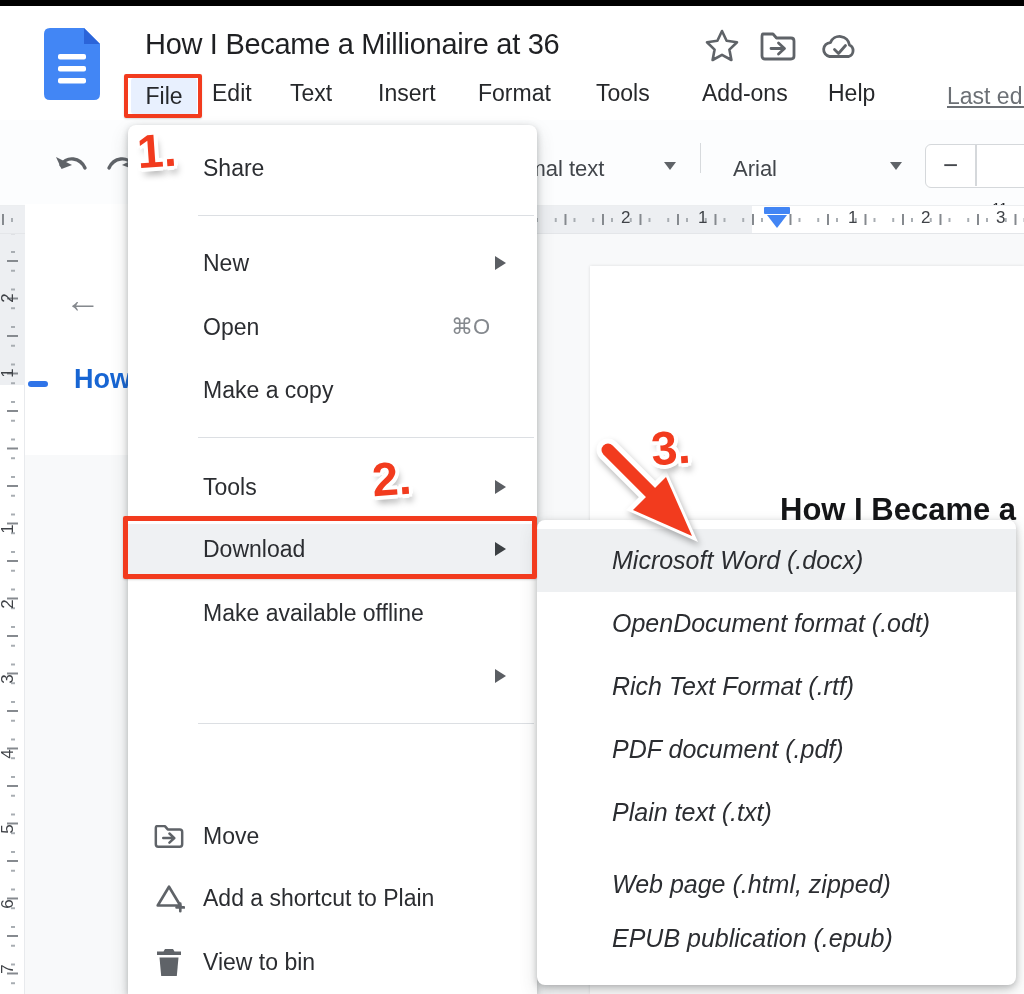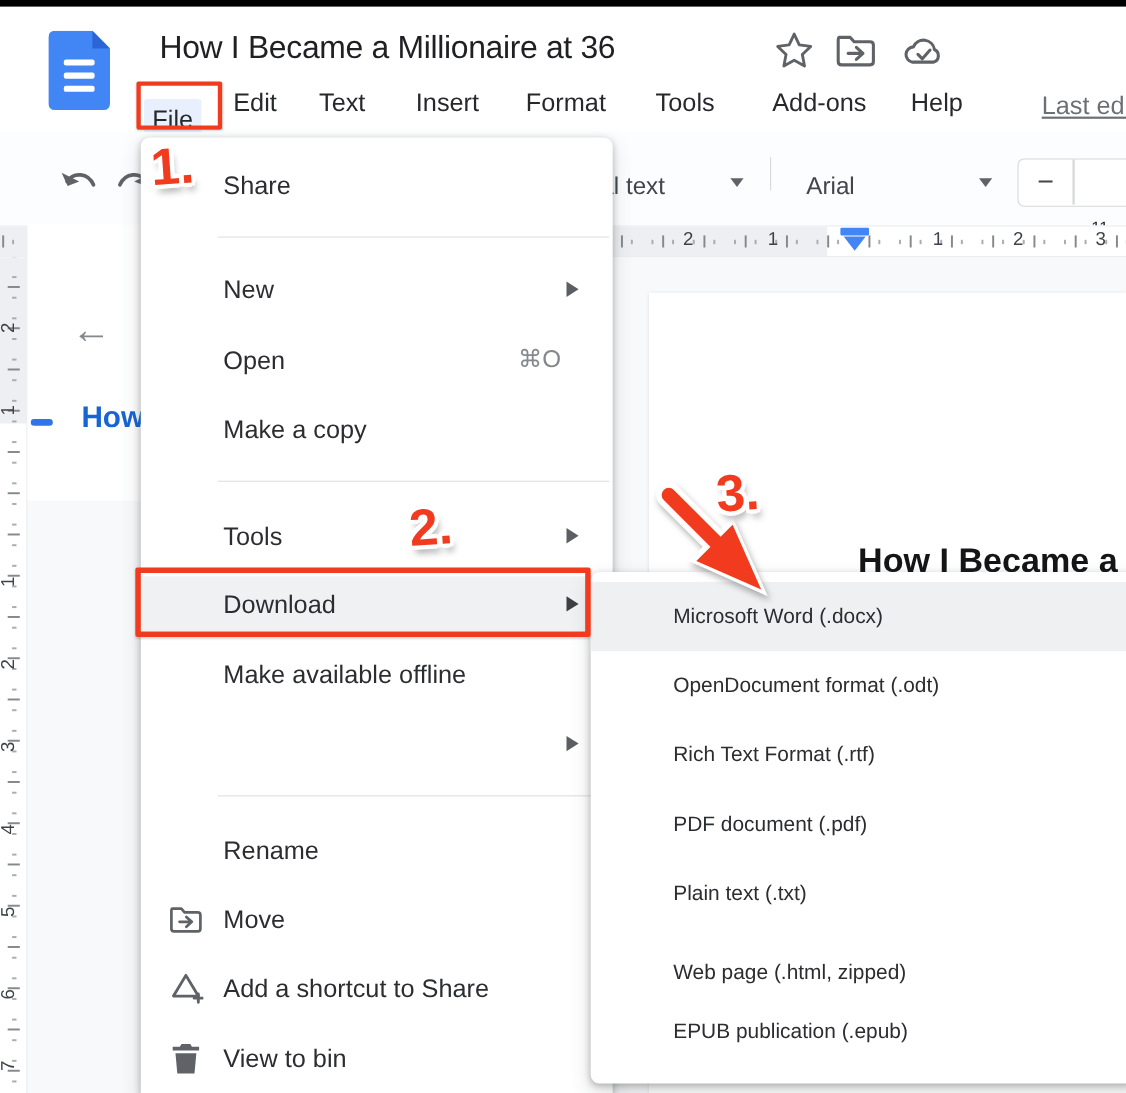--- a/index.html
+++ b/index.html
@@ -54,31 +54,31 @@
   
   #doc-area{left:25px;top:234px;width:999px;height:760px;background:#f8f9fa;}
   #page{position:absolute;left:565px;top:32px;width:434px;height:728px;background:#fff;box-shadow:0 0 3px rgba(0,0,0,.12);}
   #page-heading{position:absolute;left:190px;top:226px;font-size:31px;font-weight:700;color:#141517;white-space:nowrap;}
   
   #outline-panel{left:25px;top:204px;width:104px;height:251px;background:#fff;overflow:hidden;}
   #outline-back{position:absolute;left:40px;top:78px;font-size:36px;color:#85898e;line-height:1;}
   #outline-dash{position:absolute;left:3px;top:177px;width:20px;height:6px;border-radius:3px;background:#2f74e8;}
   #outline-heading{position:absolute;left:49px;top:160px;font-size:27px;font-weight:700;color:#1765d3;white-space:nowrap;}
   
-  .menu-panel{background:#fff;box-shadow:0 2px 6px rgba(60,64,67,.3),0 8px 18px rgba(60,64,67,.18);padding-left:20px;}
+  .menu-panel{background:#fff;box-shadow:0 2px 6px rgba(60,64,67,.3),0 8px 18px rgba(60,64,67,.18);}
   #file-menu{left:128px;top:125px;width:409px;height:869px;border-radius:8px 8px 0 0;}
   #dl-submenu{left:537px;top:520px;width:479px;height:465px;border-radius:8px;}
   .mrow{position:absolute;left:0;width:100%;height:50px;display:flex;align-items:center;font-size:23px;color:#2b2d31;}
   .mrow .lbl{margin-left:75px;white-space:nowrap;}
   .mrow .micon{position:absolute;left:24px;top:50%;transform:translateY(-50%);width:34px;height:34px;display:flex;align-items:center;justify-content:center;}
   .sub-arrow{position:absolute;right:31px;top:50%;transform:translateY(-50%);width:0;height:0;border-top:7px solid transparent;border-bottom:7px solid transparent;border-left:11px solid #5b5e63;}
   .shortcut{position:absolute;right:47px;top:50%;transform:translateY(-50%);font-size:22px;color:#85898e;}
   .mdivider{position:absolute;left:70px;right:3px;height:1px;background:#dcdfe3;}
   #row-download{background:#eff1f3;}
-  .srow{position:absolute;left:0;width:100%;height:63px;display:flex;align-items:center;font-size:19px;color:#2b2d31;}
+  .srow{position:absolute;left:0;width:100%;height:63px;display:flex;align-items:center;font-size:25px;color:#2b2d31;font-style:italic;}
   .srow .lbl{margin-left:75px;white-space:nowrap;}
   #srow-0{background:#eef0f2;}
   
   .red-box{position:absolute;border:5px solid #f23b1e;box-sizing:border-box;border-radius:2px;z-index:60;box-shadow:0 1px 2px rgba(0,0,0,.15);}
   #box-file{left:124px;top:74px;width:78px;height:44px;border-width:4.5px;}
   #box-download{left:123px;top:516px;width:414px;height:63px;}
   .step-num{position:absolute;z-index:70;font-size:47px;font-weight:700;color:#f23b1e;transform:rotate(-4deg);
     text-shadow:-3px -3px 0 #fff,3px -3px 0 #fff,-3px 3px 0 #fff,3px 3px 0 #fff,0 -4px 0 #fff,0 4px 0 #fff,-4px 0 0 #fff,4px 0 0 #fff,3px 7px 7px rgba(0,0,0,.35);}
   #step1{left:137px;top:123px;}
   #step2{left:372px;top:451px;}
@@ -106,21 +106,21 @@
 </svg>
 <svg class="abs hdr-icon" style="left:759px;top:29px" width="38" height="34" viewBox="0 0 38 34">
   <path d="M4,5 H14 L17.5,9 H32 Q35,9 35,12 V27 Q35,30 32,30 H6 Q3,30 3,27 V8 Q3,5 4,5 Z" fill="none" stroke="#5f6368" stroke-width="2.8" stroke-linejoin="round"></path>
   <path d="M12 19.5 H24 M19.5 14 L25.5 19.5 L19.5 25" fill="none" stroke="#5f6368" stroke-width="2.8" stroke-linecap="round" stroke-linejoin="round"></path>
 </svg>
 <svg class="abs hdr-icon" style="left:818px;top:29px" width="42" height="34" viewBox="0 0 42 34">
   <path d="M11.5 27.5 A7 7 0 0 1 12.4 13.6 A10 10 0 0 1 31.5 16 A6.2 6.2 0 0 1 30.8 27.5 Z" fill="none" stroke="#5f6368" stroke-width="2.8" stroke-linejoin="round"></path>
   <path d="M16.5 20.5 L20.5 24.5 L27.5 16.5" fill="none" stroke="#5f6368" stroke-width="2.8" stroke-linecap="round" stroke-linejoin="round"></path>
 </svg>
 
-<div class="abs menu-item" style="left:131px;top:90px;width:52px;height:36px;background:#e8f0fe;border-radius:3px;display:flex;align-items:center;justify-content:center;">
+<div class="abs menu-item" style="left:131px;top:78px;width:66px;height:36px;background:#e8f0fe;border-radius:3px;display:flex;align-items:center;justify-content:center;">
     <span>File</span>
   </div>
 <div class="abs menu-item" style="left:212px">Edit</div>
 <div class="abs menu-item" style="left:290px">Text</div>
 <div class="abs menu-item" style="left:378px">Insert</div>
 <div class="abs menu-item" style="left:478px">Format</div>
 <div class="abs menu-item" style="left:596px">Tools</div>
 <div class="abs menu-item" style="left:702px">Add-ons</div>
 <div class="abs menu-item" style="left:828px">Help</div>
 <div id="last-edit" class="abs">Last edit</div>
@@ -212,40 +212,37 @@
       <span class="lbl">Download</span>
       <span class="sub-arrow" style="border-left-color:#3c4043"></span>
     </div>
   <div class="mrow" style="top:463px">
       <span class="lbl">Make available offline</span>
     </div>
   <div class="mrow" style="top:526px">
       <span class="sub-arrow"></span>
     </div>
   <div class="mdivider" style="top:598px"></div>
-  <div class="mrow" style="top:623px">
-      <span class="lbl">Rename</span>
-    </div>
   <div class="mrow" style="top:686px">
     <span class="micon">
       <svg width="32" height="28" viewBox="0 0 38 34">
           <path d="M4,5 H14 L17.5,9 H32 Q35,9 35,12 V27 Q35,30 32,30 H6 Q3,30 3,27 V8 Q3,5 4,5 Z" fill="none" stroke="#5f6368" stroke-width="3" stroke-linejoin="round"></path>
           <path d="M12 19.5 H24 M19.5 14 L25.5 19.5 L19.5 25" fill="none" stroke="#5f6368" stroke-width="3" stroke-linecap="round" stroke-linejoin="round"></path>
         </svg>
     </span>
     <span class="lbl">Move</span>
   </div>
   <div class="mrow" style="top:748px">
     <span class="micon">
       <svg width="32" height="32" viewBox="0 0 34 34">
           <path d="M17 5 L29 25 H5 Z" fill="none" stroke="#5f6368" stroke-width="2.8" stroke-linejoin="round"></path>
           <path d="M25 27 H33 M29 23 V31" stroke="#5f6368" stroke-width="2.8" stroke-linecap="round"></path>
         </svg>
     </span>
-    <span class="lbl">Add a shortcut to Share</span>
+    <span class="lbl">Add a shortcut to Plain</span>
   </div>
   <div class="mrow" style="top:812px">
     <span class="micon">
       <svg width="28" height="30" viewBox="0 0 28 30">
           <path d="M10 2 h8 l1.5 2.5 H26 V8 H2 V4.5 h6.5 Z" fill="#5f6368"></path>
           <path d="M4.5 10.5 h19 L21.8 29 H6.2 Z" fill="#5f6368"></path>
         </svg>
     </span>
     <span class="lbl">View to bin</span>
   </div>

